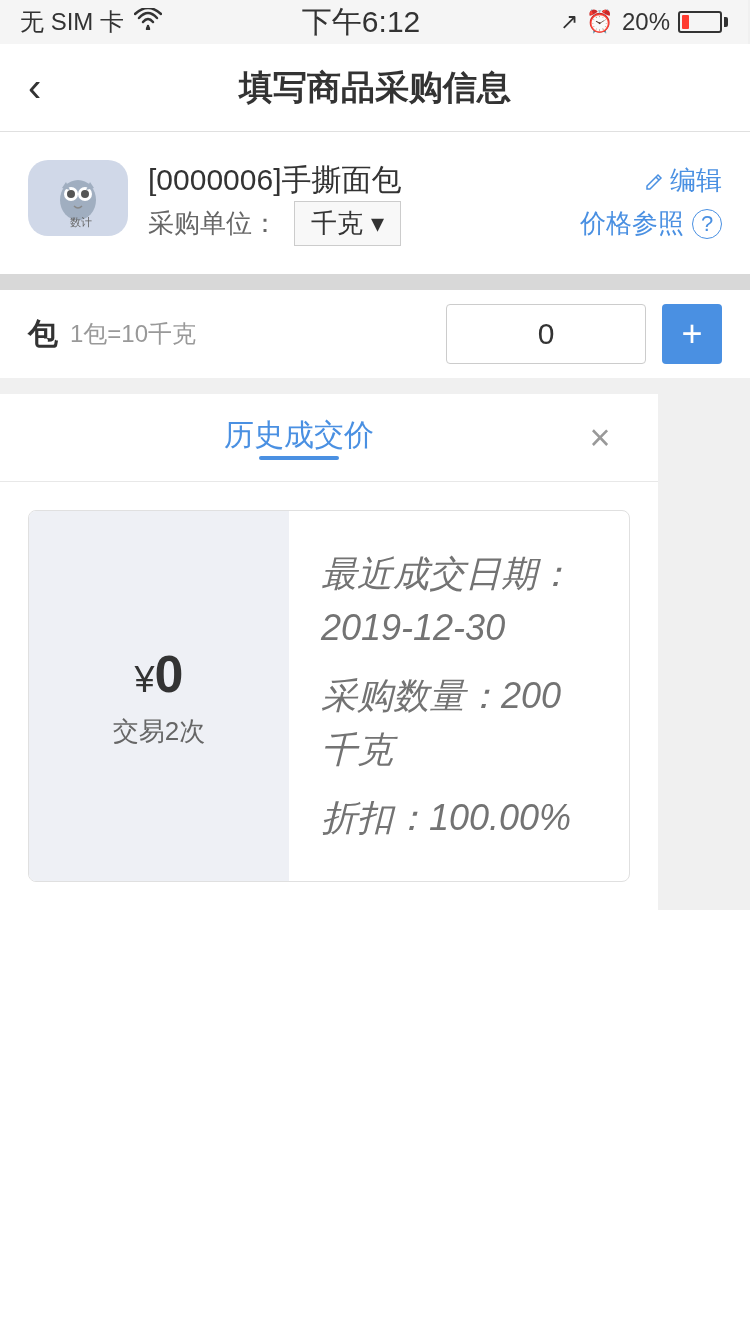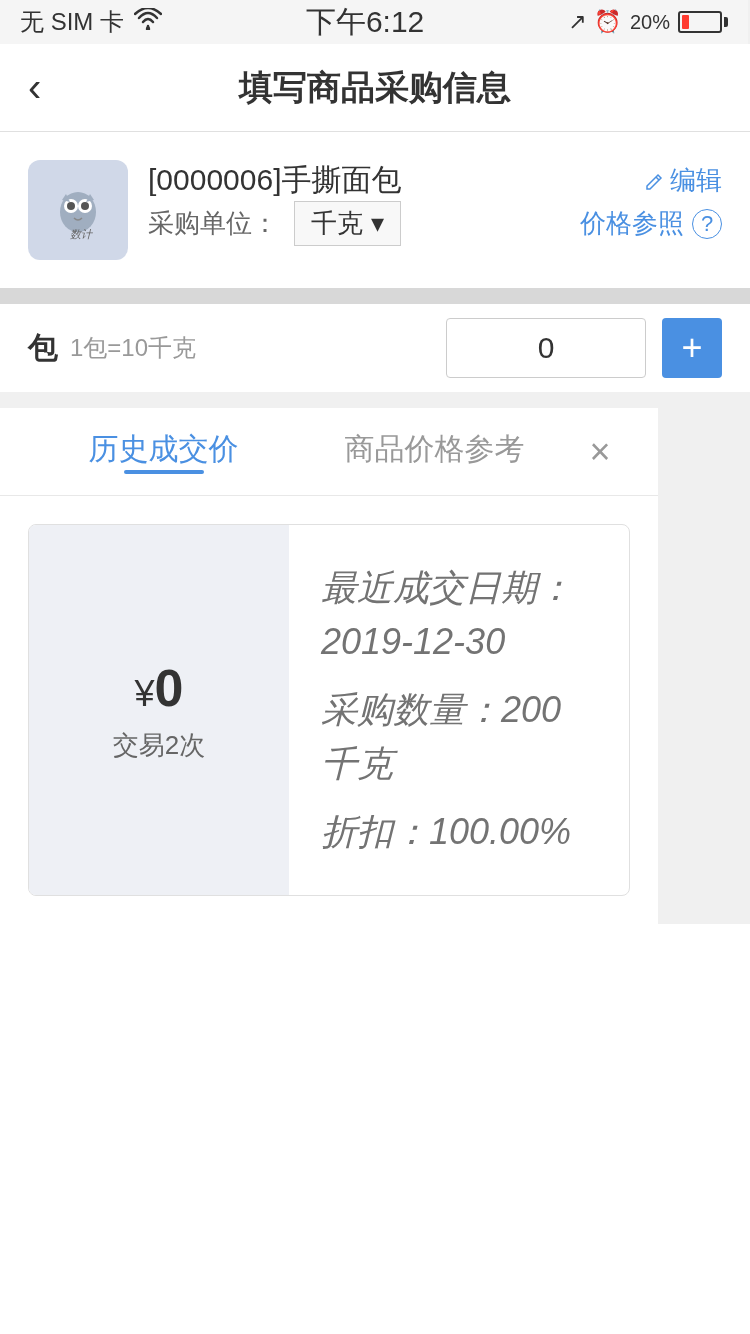--- a/index.html
+++ b/index.html
@@ -101,30 +101,29 @@
       display: flex;
       flex-direction: column;
     }
     .product-header {
       display: flex;
       align-items: flex-start;
       gap: 20px;
     }
     .product-thumb {
       width: 100px;
-      height: 100px;
+      height: 76px;
       background: #d0d8e8;
-      border-radius: 12px;
+      border-radius: 20px;
       display: flex;
       align-items: center;
       justify-content: center;
       flex-shrink: 0;
       color: #7a8ab0;
       font-size: 40px;
-      font-style: italic;
     }
     .product-info {
       flex: 1;
       display: flex;
       flex-direction: column;
       gap: 0;
     }
     .product-title-row {
       display: flex;
       justify-content: space-between;
@@ -356,21 +355,21 @@
         <path d="M5 10 Q9.5 5 14 5 Q18.5 5 23 10" stroke="#333" stroke-width="2.5" fill="none" stroke-linecap="round"></path>
         <path d="M1 6 Q7.5 0 14 0 Q20.5 0 27 6" stroke="#333" stroke-width="2.5" fill="none" stroke-linecap="round"></path>
         <circle cx="14" cy="20" r="2" fill="#333"></circle>
       </svg>
     </span>
   </div>
   <div class="status-center">下午6:12</div>
   <div class="status-right">
     <span style="font-size:22px;">↗</span>
     <span style="font-size:22px;">⏰</span>
-    <span style="font-size:20px;">20%</span>
+    <span style="font-size:24px;">20%</span>
     <div class="battery-icon">
       <div class="battery-body">
         <div class="battery-fill"></div>
       </div>
       <div class="battery-tip"></div>
     </div>
   </div>
 </div>
 
 <div class="nav-bar">
@@ -434,23 +433,20 @@
     <div class="qty-plus">+</div>
   </div>
 </div>
 
 <div class="tab-section">
   <div class="tab-bar">
     <div class="tab-item active">
       <span>历史成交价</span>
       <div class="tab-underline"></div>
     </div>
-    <div class="tab-item">
-      <span>商品价格参考</span>
-    </div>
     <div class="tab-close">×</div>
   </div>
 
   <div class="price-card-area">
     <div class="price-card">
       <div class="price-left">
         <div class="price-amount">
           <span class="price-yen">¥</span><span>0</span>
         </div>
         <div class="price-times">交易2次</div>

